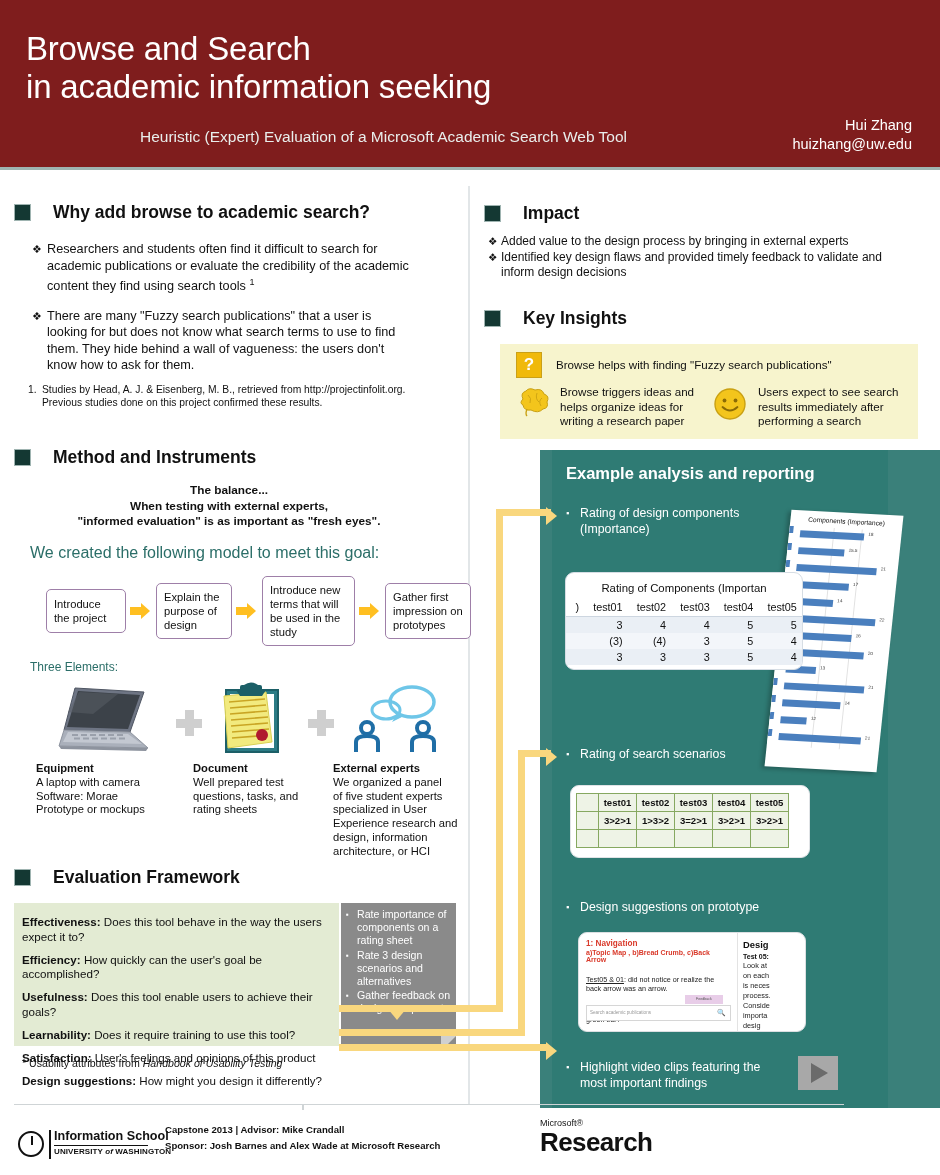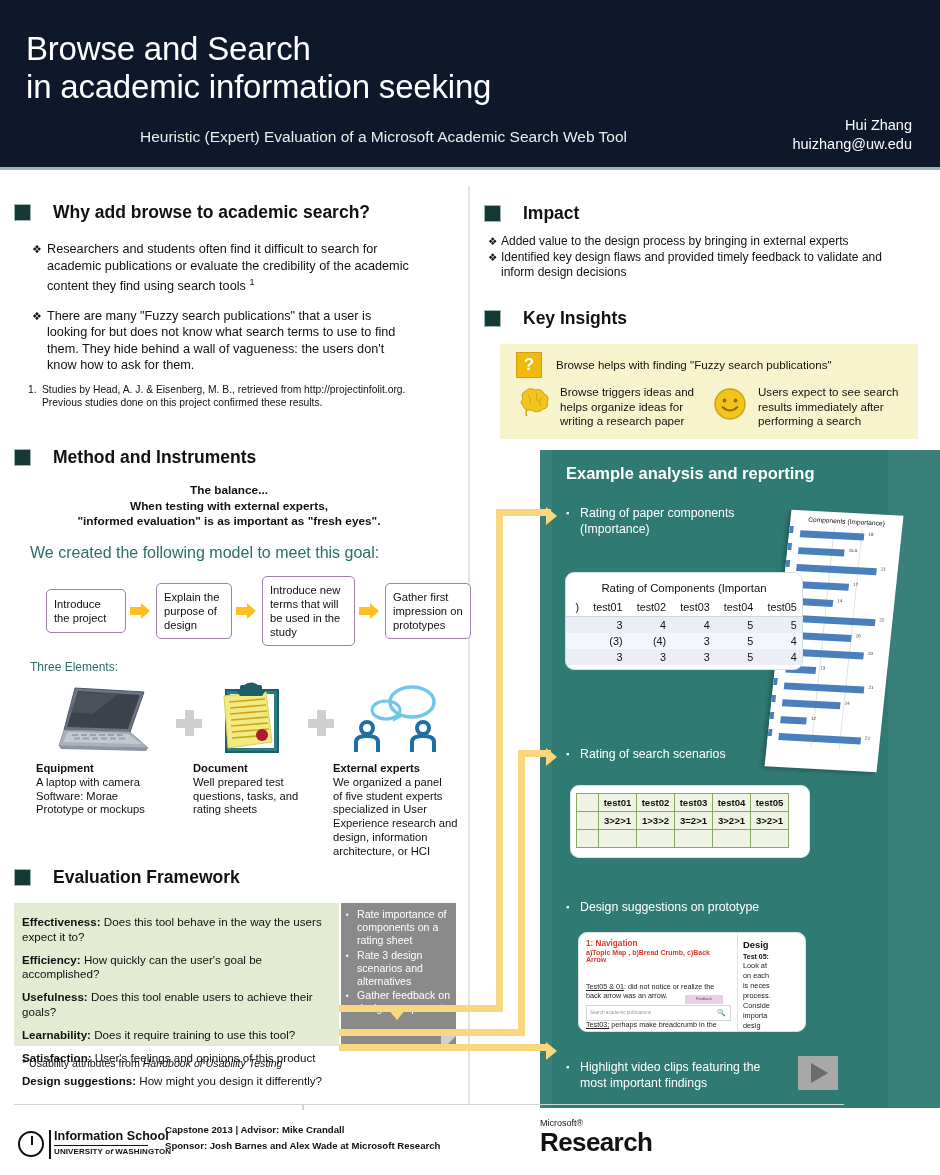--- a/index.html
+++ b/index.html
@@ -8,21 +8,21 @@
     font-family: "Liberation Sans", sans-serif;
     background: #ffffff;
     position: relative;
     overflow: hidden;
     color: #000;
   }
 
   
   .header {
     position: absolute; left: 0; top: 0; width: 940px; height: 170px;
-    background: #0f172a;
+    background: #7f1d1d;
   }
   .header-title {
     position: absolute; left: 26px; top: 30px;
     color: #ffffff; font-size: 33px; line-height: 38px;
     font-weight: 400; letter-spacing: -0.2px;
   }
   .header-sub {
     position: absolute; left: 140px; top: 128px;
     color: #e9eeec; font-size: 15.5px; font-weight: 400;
   }
@@ -293,21 +293,21 @@
 
   
   .proto-card {
     position: absolute; left: 578px; top: 932px; width: 228px; height: 100px;
     background: #ffffff; border: 1px solid #dcdfe2; border-radius: 9px;
     overflow: hidden;
   }
   .proto-l { position: absolute; left: 7px; top: 6px; width: 145px; }
   .proto-h { font-size: 8.2px; color: #d93a2b; font-weight: 700; }
   .proto-s { font-size: 7px; color: #d93a2b; font-weight: 700; margin-top: 1px; }
-  .proto-b { font-size: 7.2px; color: #222; margin-top: 19px; line-height: 9.4px; }
+  .proto-b { font-size: 7.2px; color: #222; margin-top: 12px; line-height: 9.4px; }
   .proto-b u { text-decoration: underline; }
   .proto-search {
     position: absolute; left: 7px; top: 72px; width: 145px; height: 16px;
     border: 1px solid #d6d6d6; background: #fff;
   }
   .proto-search .ph {
     position: absolute; left: 3px; top: 4px; font-size: 4.6px; color: #999;
   }
   .proto-search .mag {
     position: absolute; right: 4px; top: 3px; font-size: 7px; color: #555;
@@ -596,21 +596,21 @@
     <div class="ins-txt">Users expect to see search results immediately after performing a search</div>
   </div>
 </div>
 
 <div class="teal"></div>
 <div class="teal-inner"></div>
 <div class="teal-title">Example analysis and reporting</div>
 
 <div class="teal-li" style="left:566px; top:506px; width:180px;">
   <span class="sq">▪</span>
-  <span>Rating of paper components (Importance)</span>
+  <span>Rating of design components (Importance)</span>
 </div>
 <div class="teal-li" style="left:566px; top:747px; width:200px;">
   <span class="sq">▪</span>
   <span>Rating of search scenarios</span>
 </div>
 <div class="teal-li" style="left:566px; top:900px; width:220px;">
   <span class="sq">▪</span>
   <span>Design suggestions on prototype</span>
 </div>
 <div class="teal-li" style="left:566px; top:1060px; width:200px;">

